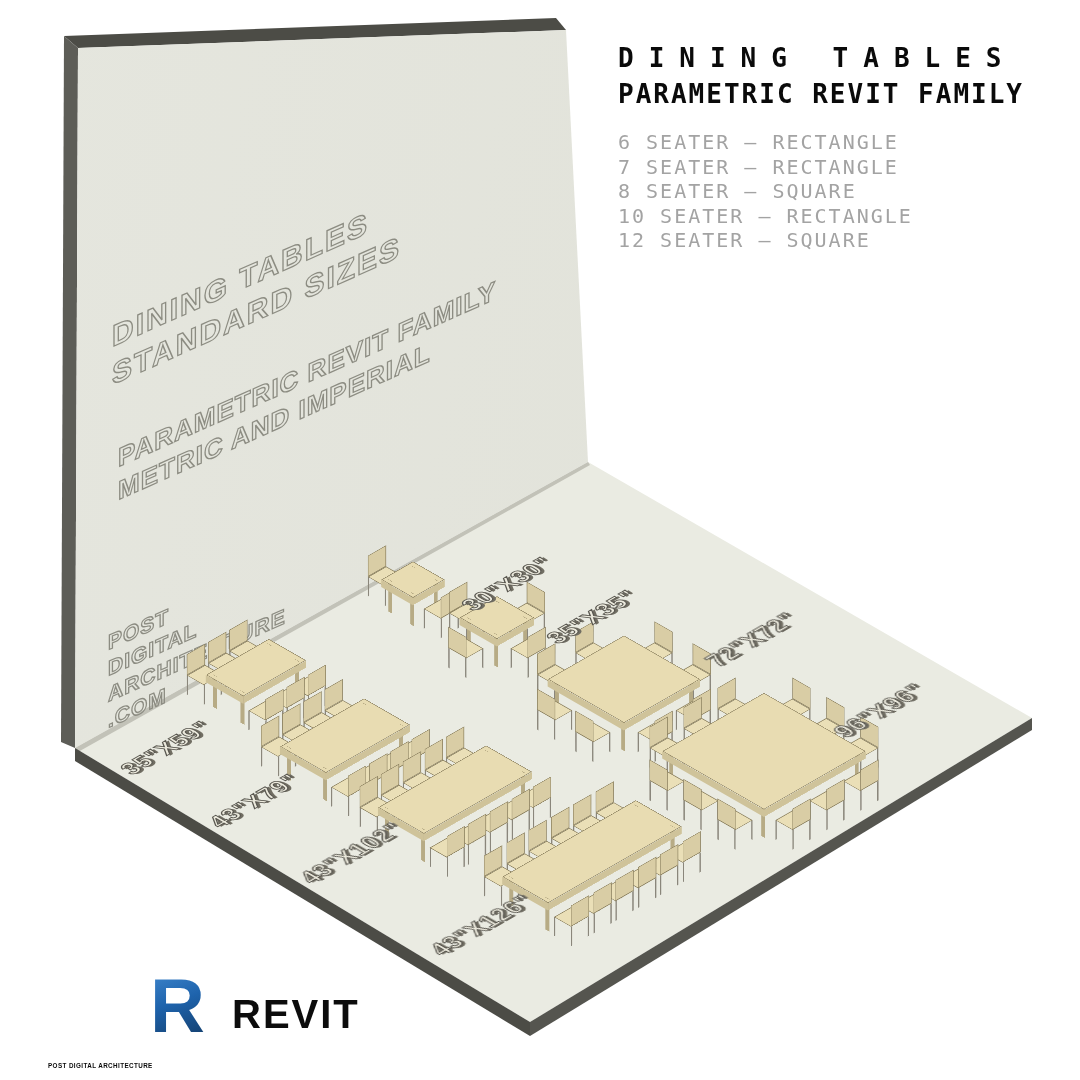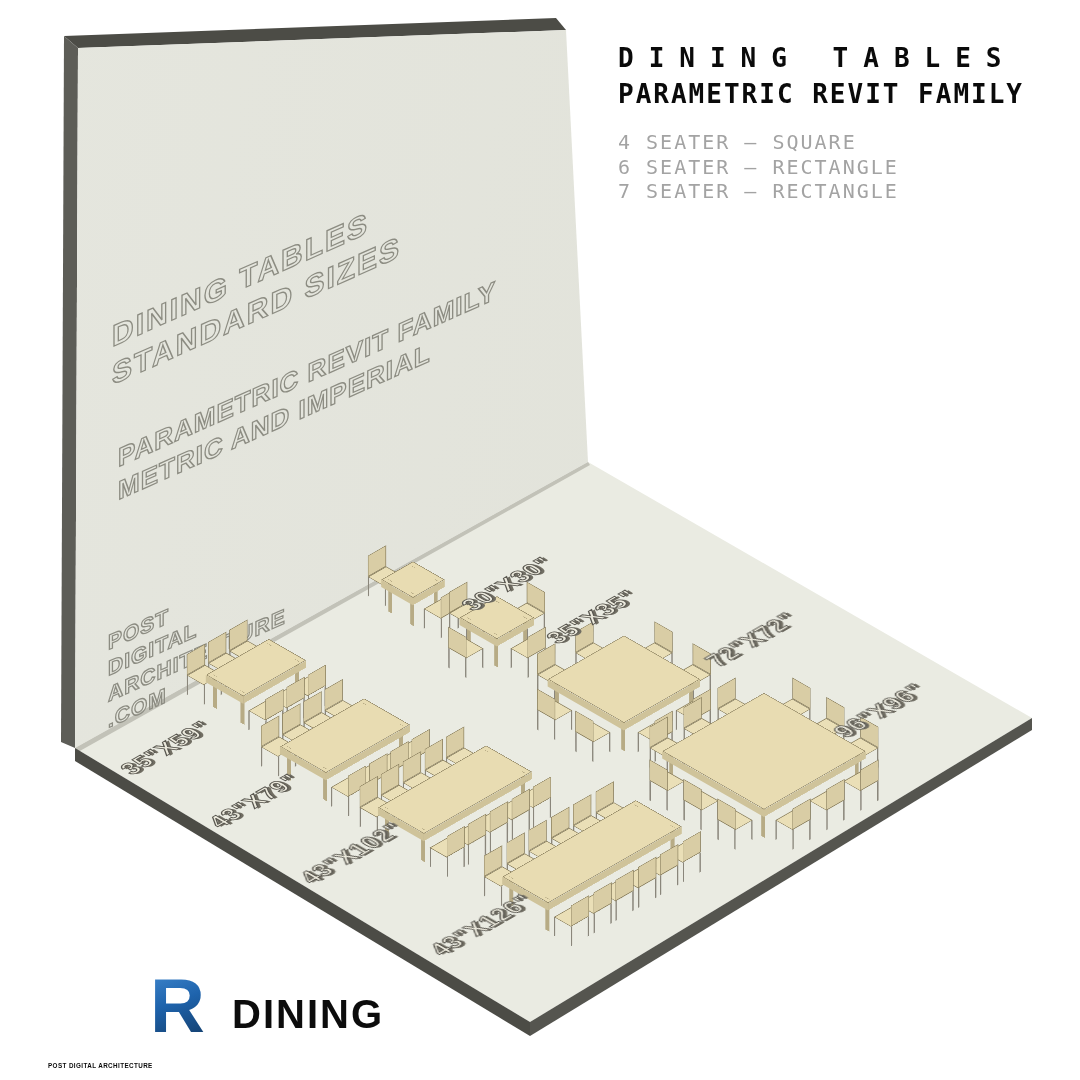--- a/index.html
+++ b/index.html
@@ -447,22 +447,24 @@
       <div class="floor-label" style="left: 294px; top: 874px;">43"X102"</div>
       <div class="floor-label" style="left: 828px; top: 728px;">96"X96"</div>
       <div class="floor-label" style="left: 424px; top: 946px;">43"X126"</div>
     </div>
 
   <div class="main-title">
     <div class="t1">DINING TABLES</div>
     <div class="t2">PARAMETRIC REVIT FAMILY</div>
   </div>
   <ul class="variant-list" id="variant-list">
-      <li>4 SEATER – SQUARE</li>
       <li>6 SEATER – RECTANGLE</li>
       <li>7 SEATER – RECTANGLE</li>
+      <li>8 SEATER – SQUARE</li>
+      <li>10 SEATER – RECTANGLE</li>
+      <li>12 SEATER – SQUARE</li>
     </ul>
 
   <div class="pda-sub">POST DIGITAL ARCHITECTURE</div>
   <span class="revit-r">R</span>
-  <span class="revit-label">DINING</span>
+  <span class="revit-label">REVIT</span>
 
 </div>
 
 </body></html>

